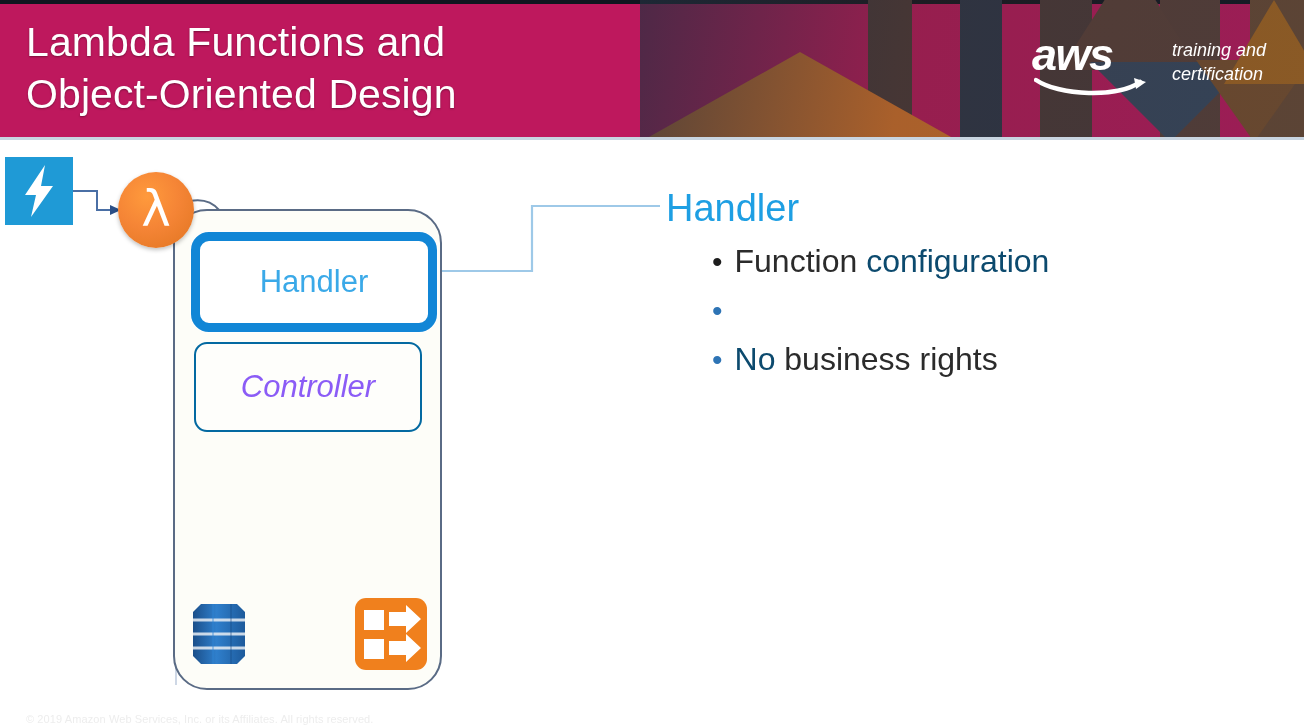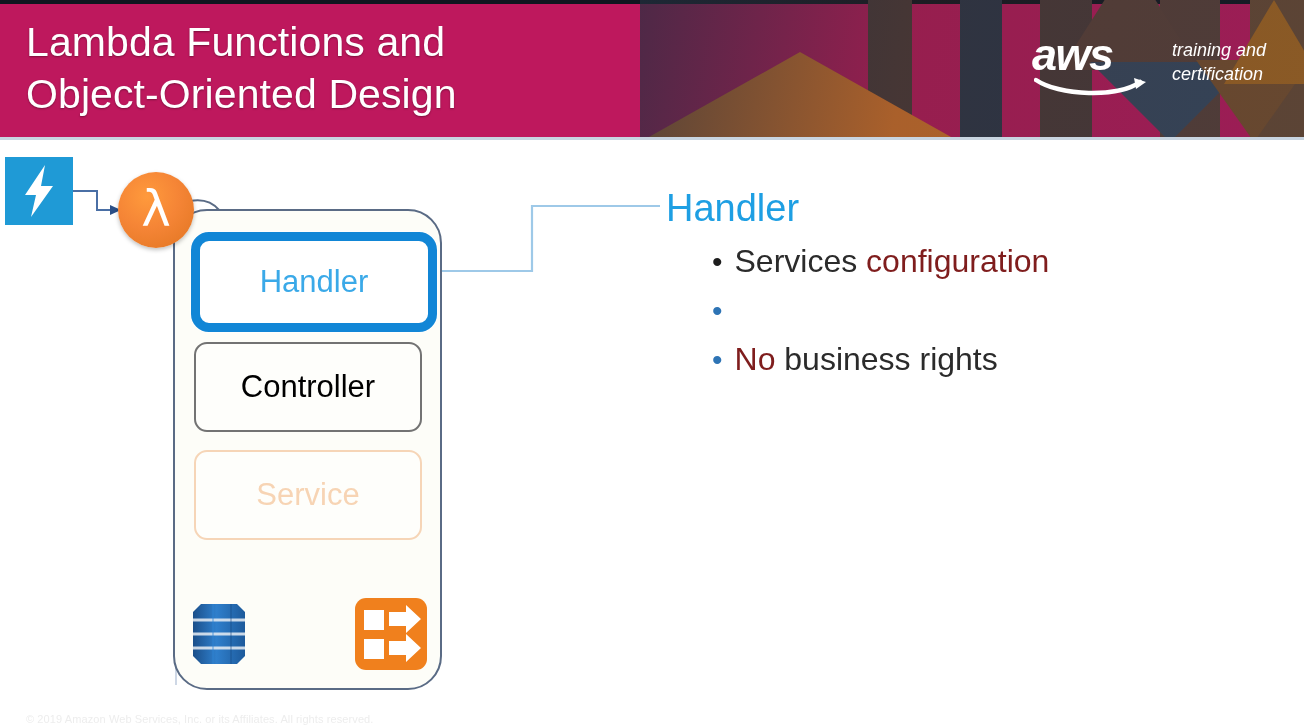--- a/index.html
+++ b/index.html
@@ -105,21 +105,21 @@
     position:absolute;width:224px;height:86px;border-radius:13px;
     display:flex;align-items:center;justify-content:center;
     font-size:31px;font-weight:400;background:#fefefb;
   }
   #box-handler{
     left:191px;top:92px;width:228px;height:82px;border:9px solid #1186d6;border-radius:18px;
     background:#ffffff;color:#3aa9e8;box-shadow:0 0 0 1px rgba(255,255,255,.6);
   }
   #box-handler .lbl{font-size:31px;color:#3aa9e8;}
   #box-controller{
-    left:194px;top:202px;border:2px solid #737373;color:#000000;
+    left:194px;top:202px;border:2px solid #0369a1;color:#8b5cf6;font-style:italic;
   }
   #box-service{
     left:194px;top:310px;border:2px solid #f6d5b7;color:#f7d4b4;
   }
 
   
   #dynamo-icon{position:absolute;left:183px;top:458px;width:72px;height:72px;}
   #sns-icon{position:absolute;left:352px;top:455px;width:78px;height:78px;}
 
   
@@ -127,21 +127,21 @@
   #right-heading{
     font-size:38px;color:#1e9fe3;line-height:46px;font-weight:400;margin:0 0 6px 0;
   }
   .bullet-row{
     display:flex;align-items:baseline;font-size:32px;line-height:49px;color:#2b2b2b;
     margin-left:46px;font-weight:400;
   }
   .bullet-dot{font-size:30px;line-height:49px;margin-right:12px;}
   .dot-dark{color:#1d1d1d;}
   .dot-blue{color:#2e74b5;}
-  .hl{color:#7f1d1d;}
+  .hl{color:#0c4a6e;}
 
   
   #footer{
     position:absolute;left:26px;top:713px;font-size:11px;color:#ededed;
     letter-spacing:.1px;
   }
 </style>
 </head>
 <body>
 
@@ -213,23 +213,20 @@
 
   <div id="lambda-icon">
     <span>λ</span>
   </div>
 
   <div class="layer-box" id="box-handler">
     <span class="lbl">Handler</span>
   </div>
   <div class="layer-box" id="box-controller">
     <span class="lbl">Controller</span>
-  </div>
-  <div class="layer-box" id="box-service">
-    <span class="lbl">Service</span>
   </div>
 
   <svg id="dynamo-icon" viewBox="0 0 72 72">
     <defs>
       <linearGradient id="dbg" x1="0" y1="0" x2="1" y2="0">
         <stop offset="0%" stop-color="#1b4f8a"></stop>
         <stop offset="45%" stop-color="#2f7fcc"></stop>
         <stop offset="100%" stop-color="#1d5a9b"></stop>
       </linearGradient>
     </defs>
@@ -247,21 +244,21 @@
     <rect x="12" y="44" width="20" height="20" fill="#ffffff"></rect>
     <path d="M37,17 L54,17 L54,10 L69,24 L54,38 L54,31 L37,31 Z" fill="#ffffff"></path>
     <path d="M37,46 L54,46 L54,39 L69,53 L54,67 L54,60 L37,60 Z" fill="#ffffff"></path>
   </svg>
 
   <div id="right-pane">
     <div id="right-heading">Handler</div>
 
     <div class="bullet-row">
       <span class="bullet-dot dot-dark">•</span>
-      <span><span>Services </span><span class="hl">configuration</span><span></span></span>
+      <span><span>Function </span><span class="hl">configuration</span><span></span></span>
     </div>
 
     <div class="bullet-row">
       <span class="bullet-dot dot-blue">•</span>
     </div>
 
     <div class="bullet-row">
       <span class="bullet-dot dot-blue">•</span>
       <span><span></span><span class="hl">No</span><span> business rights</span></span>
     </div>

